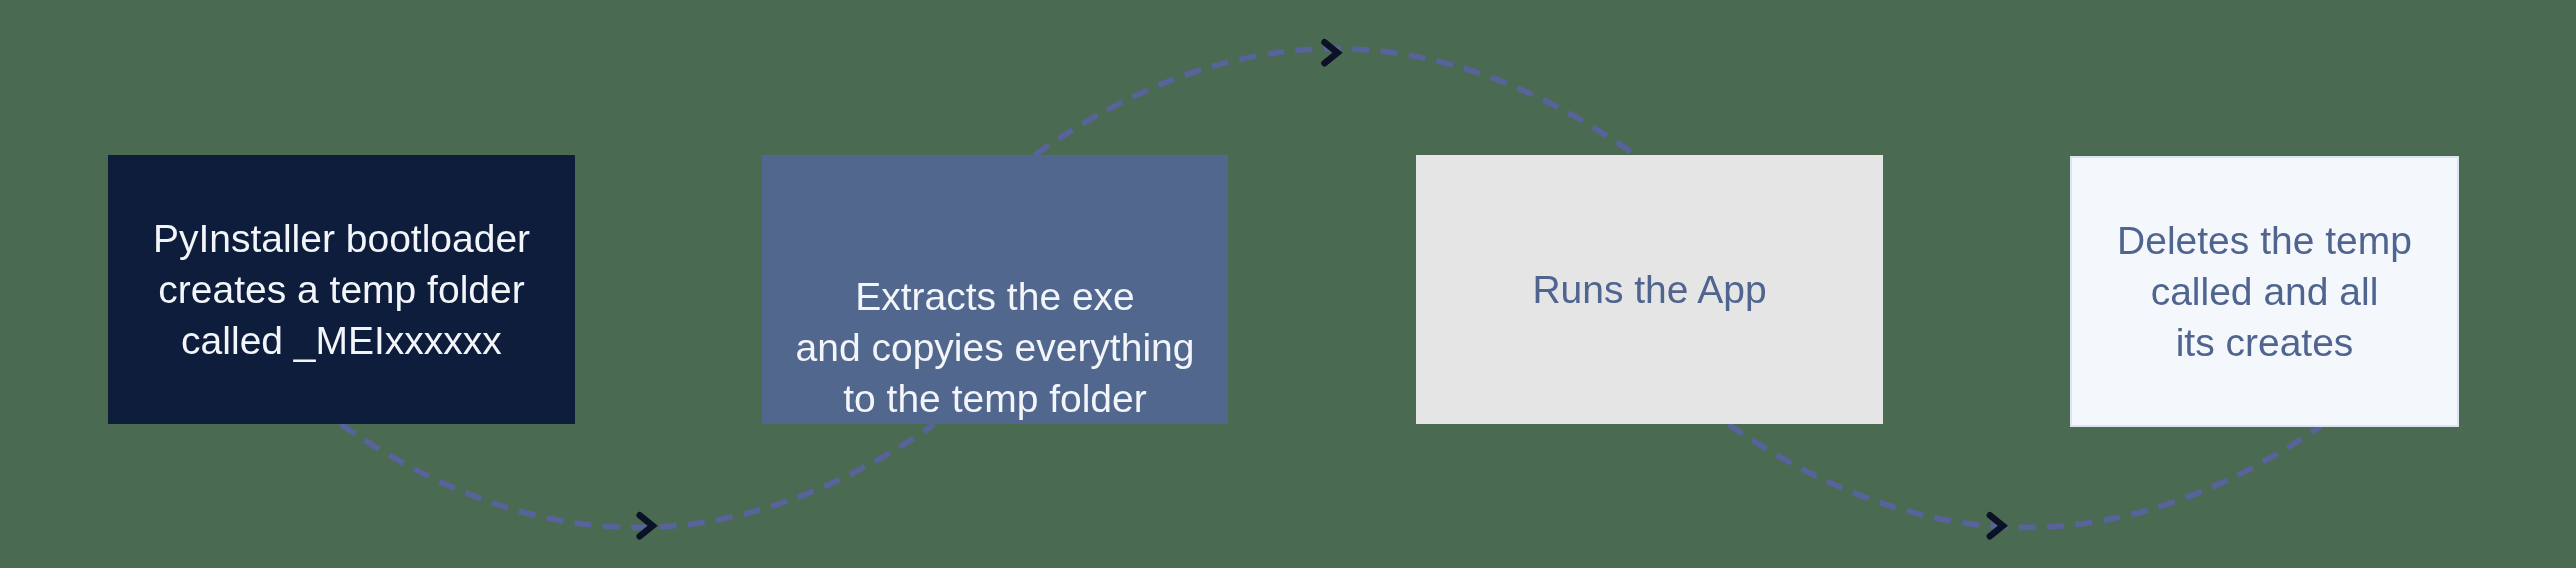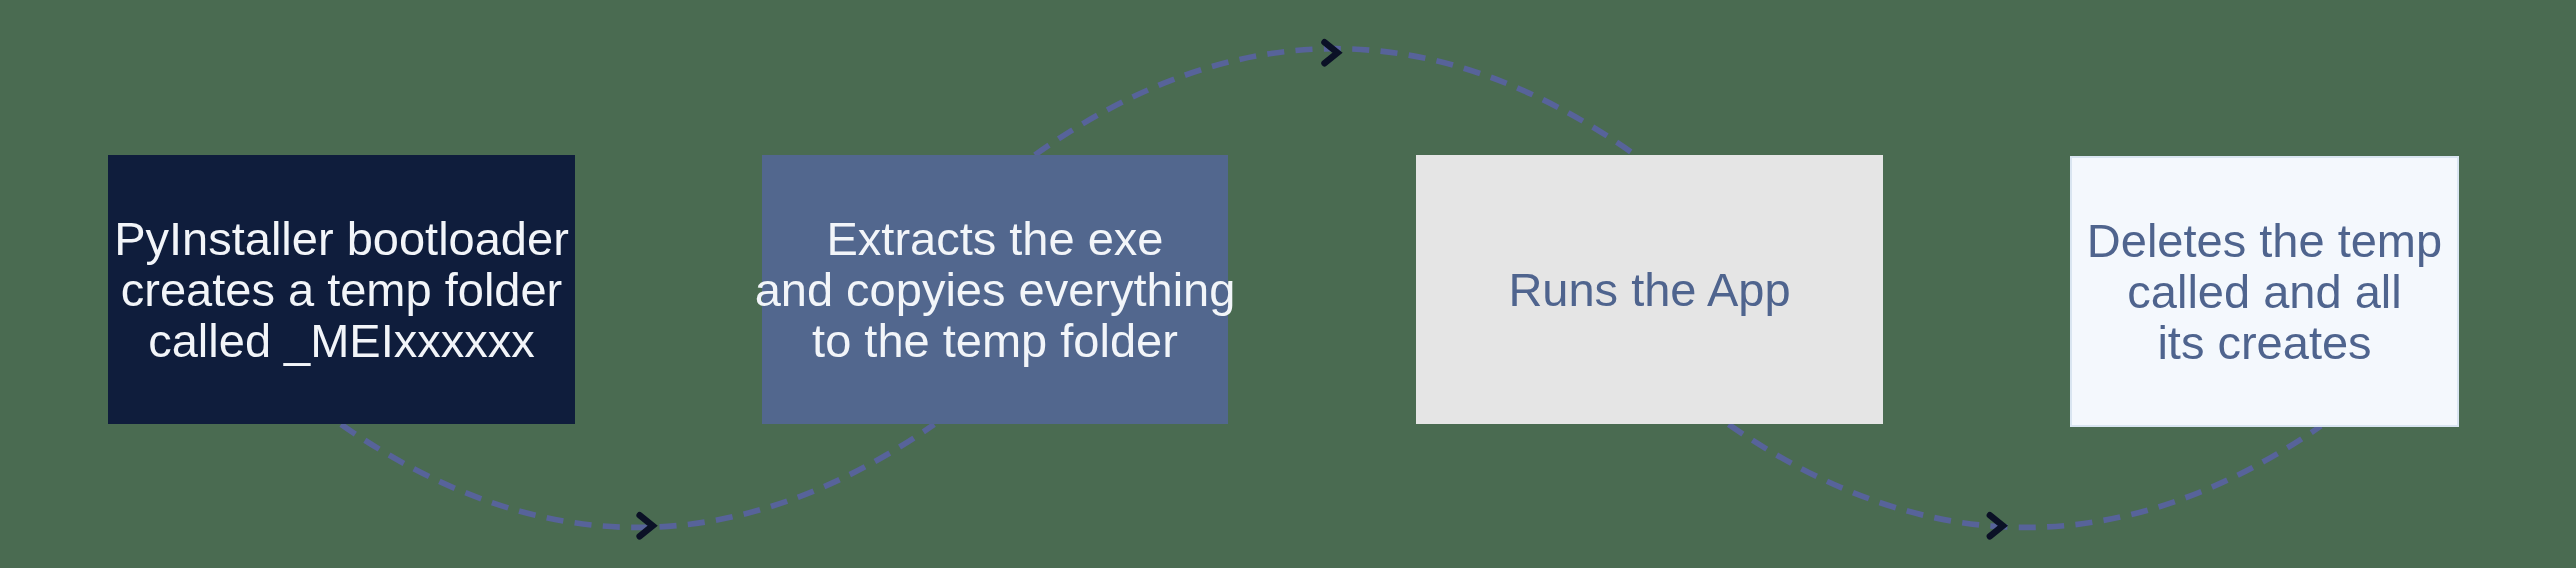--- a/index.html
+++ b/index.html
@@ -38,28 +38,28 @@
     width: 467px;
     height: 269px;
     display: flex;
     flex-direction: column;
     align-items: center;
     justify-content: center;
     text-align: center;
     box-sizing: border-box;
   }
   .step-box .line {
-    font-size: 47px;
+    font-size: 39px;
     font-weight: 300;
     line-height: 51px;
     letter-spacing: 0px;
     white-space: nowrap;
   }
   .box-1 { left: 108px; width: 467px; }
-  .box-2 { left: 762px; width: 466px; }
+  .box-2 { left: 762px; width: 466px; justify-content: flex-end; }
   .box-3 { left: 1416px; width: 467px; }
   .box-4 { left: 2070px; top: 156px; width: 389px; height: 271px; border: 2.4px solid transparent; }
 </style>
 </head>
 <body>
 
 <div class="canvas" style="background-color: rgb(74, 107, 81);">
 
   <svg class="flow-svg" viewBox="0 0 3174 700" xmlns="http://www.w3.org/2000/svg">
     <path class="dash-arc" d="M420,523 Q785,777 1151,523" style="stroke: rgb(87, 99, 154);"></path>

